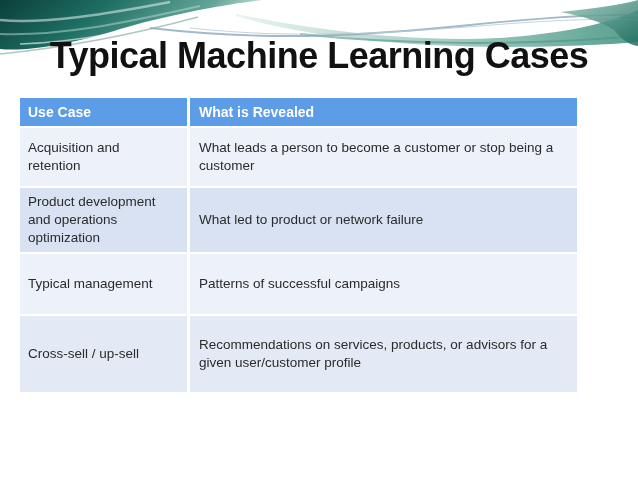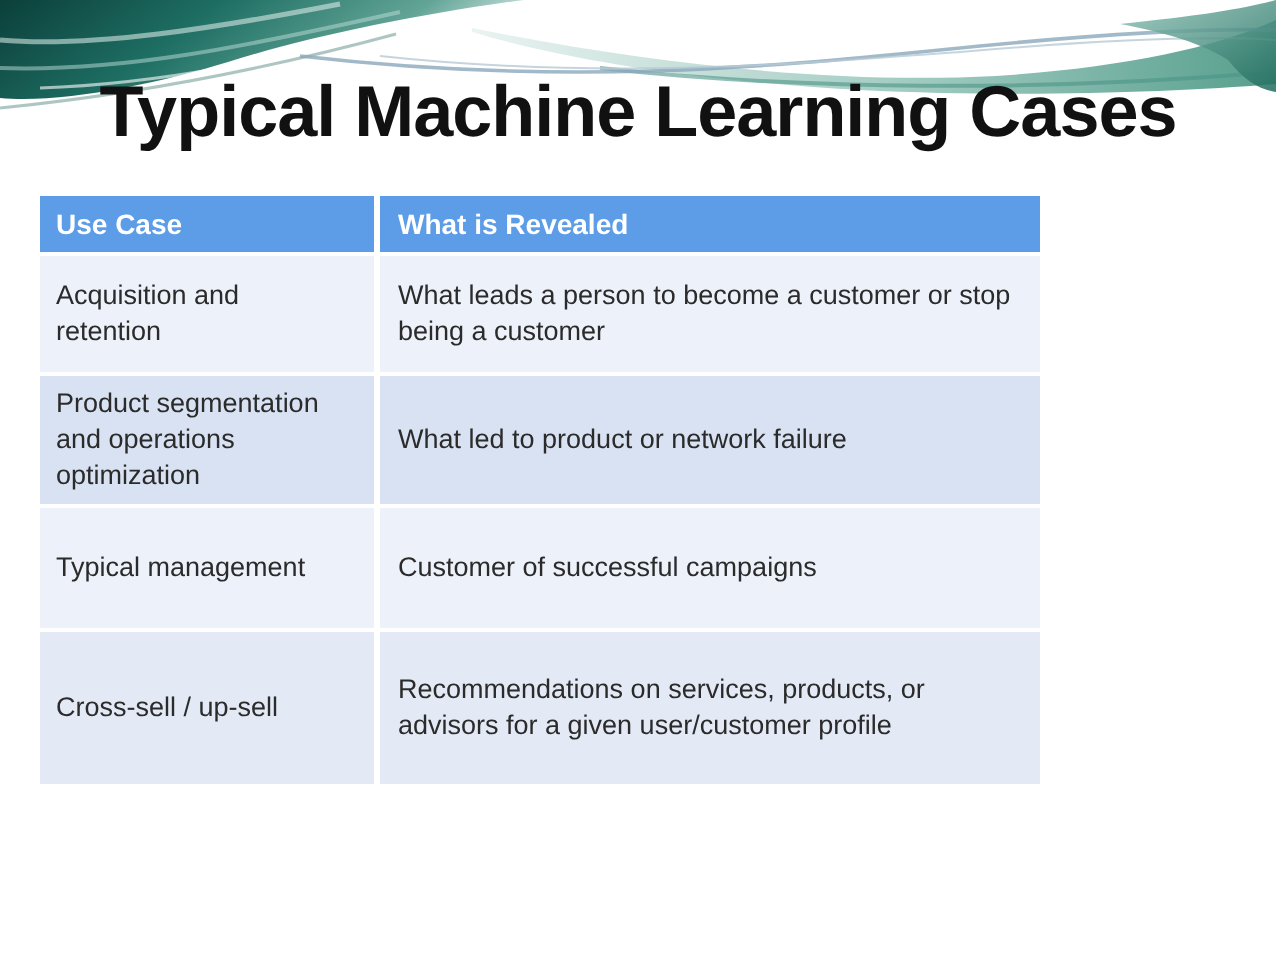--- a/index.html
+++ b/index.html
@@ -36,21 +36,21 @@
     line-height: 31px;
     font-weight: 700;
     letter-spacing: -0.5px;
     color: #111111;
     font-family: "Liberation Sans", sans-serif;
   }
   .tbl {
     position: absolute;
     left: 20px;
     top: 98px;
-    width: 500px;
+    width: 557px;
   }
   .trow {
     display: flex;
     margin-bottom: 2px;
   }
   .c1 {
     width: 167px;
     margin-right: 3px;
     box-sizing: border-box;
     padding: 2px 25px 2px 8px;
@@ -131,27 +131,27 @@
       <div class="c2">What is Revealed</div>
     </div>
 
 
     <div class="trow r2 even">
       <div class="c1 cell-text">Acquisition and retention</div>
       <div class="c2 cell-text">What leads a person to become a customer or stop being a customer</div>
     </div>
 
     <div class="trow r3 odd">
-      <div class="c1 cell-text">Product segmentation and operations optimization</div>
+      <div class="c1 cell-text">Product development and operations optimization</div>
       <div class="c2 cell-text">What led to product or network failure</div>
     </div>
 
     <div class="trow r4 even">
       <div class="c1 cell-text">Typical management</div>
-      <div class="c2 cell-text">Customer of successful campaigns</div>
+      <div class="c2 cell-text">Patterns of successful campaigns</div>
     </div>
 
     <div class="trow r5 last">
       <div class="c1 cell-text">Cross-sell / up-sell</div>
       <div class="c2 cell-text">Recommendations on services, products, or advisors for a given user/customer profile</div>
     </div>
 
   </div>
 </div>
 

